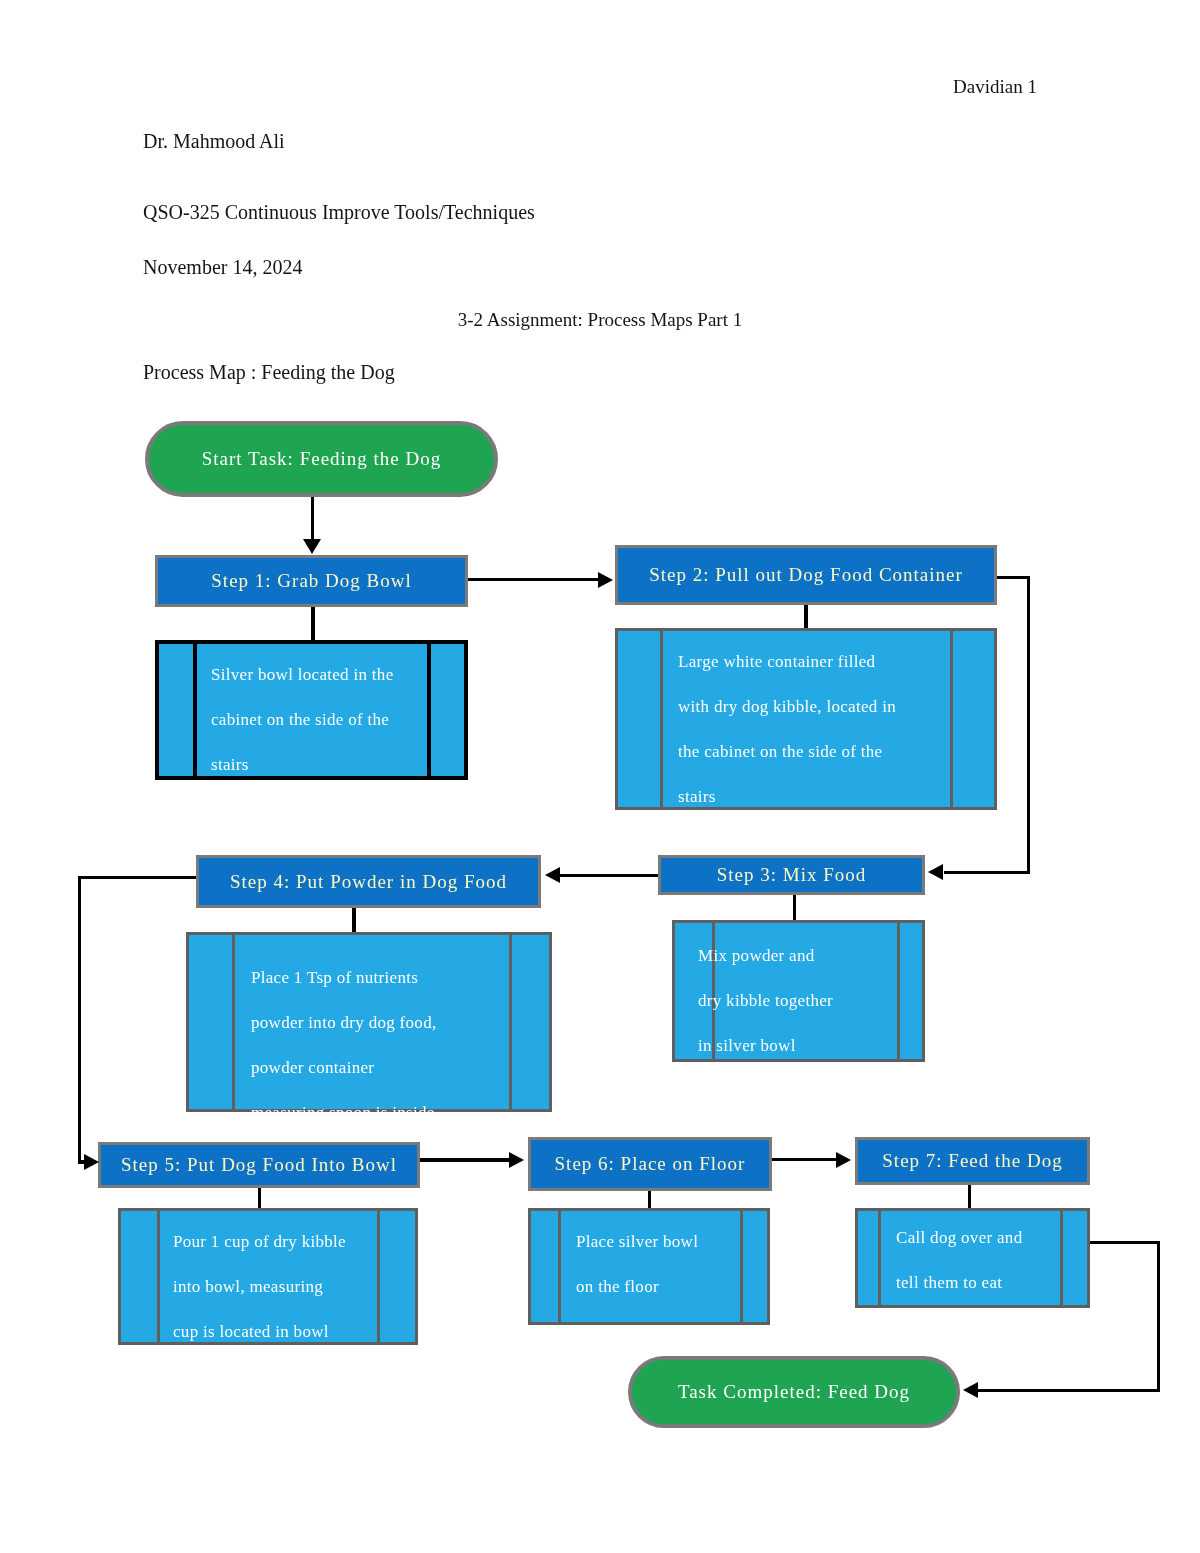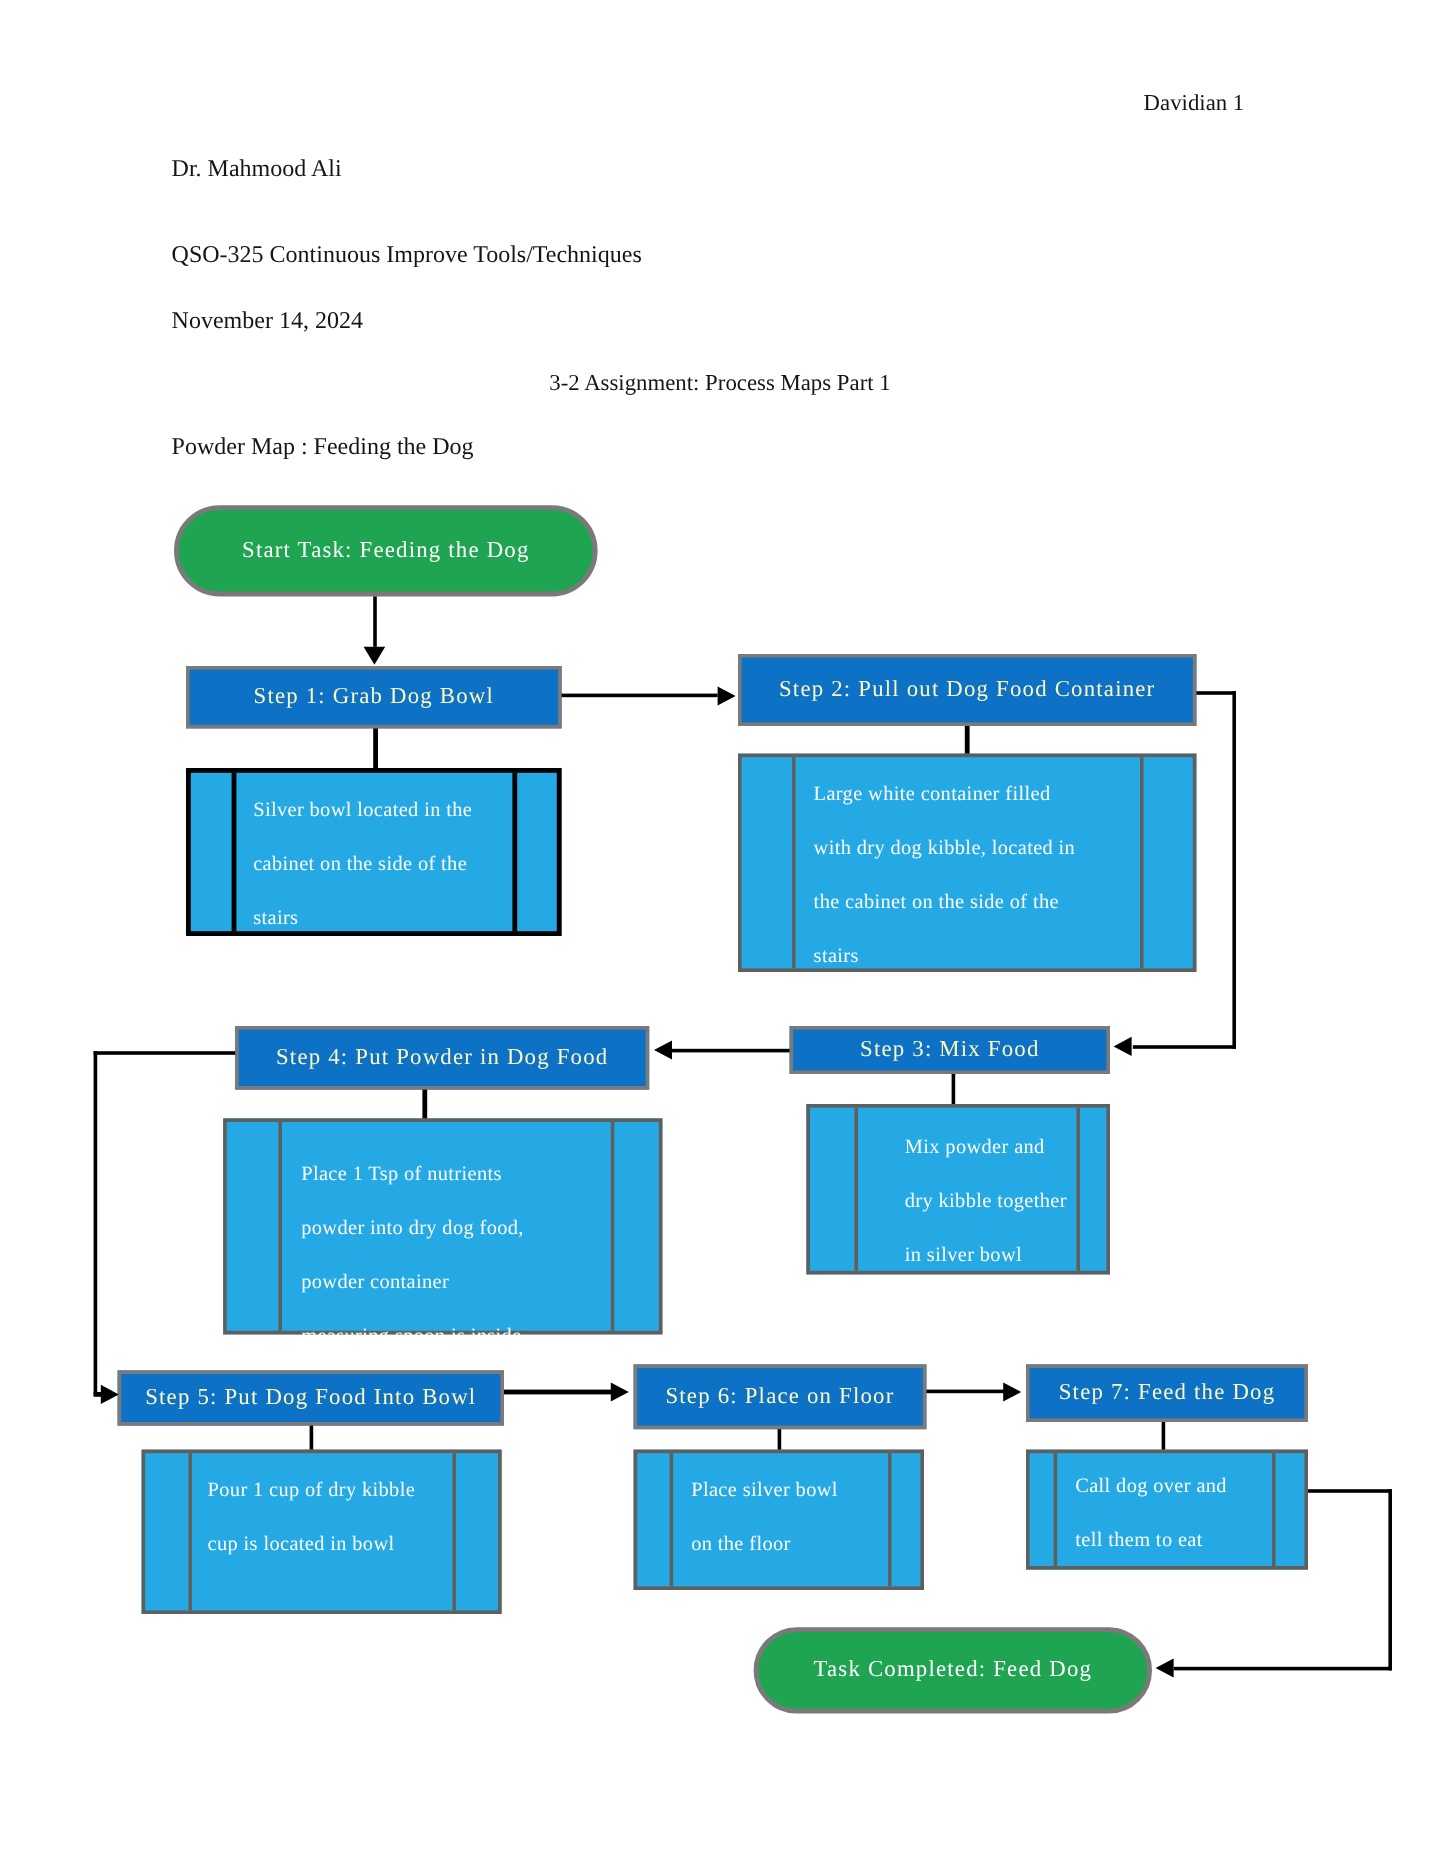--- a/index.html
+++ b/index.html
@@ -53,21 +53,21 @@
   .n2 .d1{left:42px;} .n2 .d2{left:332px;}
   .n3 .d1{left:37px;} .n3 .d2{left:222px;}
   .n4 .d1{left:43px;} .n4 .d2{left:320px;}
   .n5 .d1{left:36px;} .n5 .d2{left:256px;}
   .n6 .d1{left:27px;} .n6 .d2{left:209px;}
   .n7 .d1{left:20px;} .n7 .d2{left:202px;}
   .ntext{position:absolute;left:0;top:0;right:0;bottom:0;
     font-size:17px;line-height:45px;letter-spacing:.3px;white-space:nowrap;}
   .n1 .ntext{padding:8px 0 0 52px;}
   .n2 .ntext{padding:8px 0 0 60px;}
-  .n3 .ntext{padding:10px 0 0 79px;}
+  .n3 .ntext{padding:10px 0 0 23px;}
   .n4 .ntext{padding:20px 0 0 62px;}
   .n5 .ntext{padding:8px 0 0 52px;}
   .n6 .ntext{padding:8px 0 16px 45px;}
   .n7 .ntext{padding:4px 0 0 38px;}
 
   
   .cl{position:absolute;background:var(--connector,#000000);}
   .ah{position:absolute;width:0;height:0;}
   .ah-down{border-left:9px solid transparent;border-right:9px solid transparent;
            border-top:15px solid var(--connector,#000000);}
@@ -79,21 +79,21 @@
 </head>
 <body>
 
 <div class="page">
 
   <div class="t hdr">Davidian 1</div>
   <div class="t l1">Dr. Mahmood Ali</div>
   <div class="t l2">QSO-325 Continuous Improve Tools/Techniques</div>
   <div class="t l3">November 14, 2024</div>
   <div class="t title">3-2 Assignment: Process Maps Part 1</div>
-  <div class="t l4">Powder Map : Feeding the Dog</div>
+  <div class="t l4">Process Map : Feeding the Dog</div>
 
   <div class="terminal start">
     <span>Start Task: Feeding the Dog</span>
   </div>
 
   <div class="step s1">
     <span>Step 1: Grab Dog Bowl</span>
   </div>
   <div class="step s2">
     <span>Step 2: Pull out Dog Food Container</span>
@@ -154,20 +154,21 @@
       <div>powder container</div>
       <div>measuring spoon is inside</div>
     </div>
   </div>
 
   <div class="note n5">
     <div class="nd d1"></div>
     <div class="nd d2"></div>
     <div class="ntext">
       <div>Pour 1 cup of dry kibble</div>
+      <div>into bowl, measuring</div>
       <div>cup is located in bowl</div>
     </div>
   </div>
 
   <div class="note n6">
     <div class="nd d1"></div>
     <div class="nd d2"></div>
     <div class="ntext">
       <div>Place silver bowl</div>
       <div>on the floor</div>

